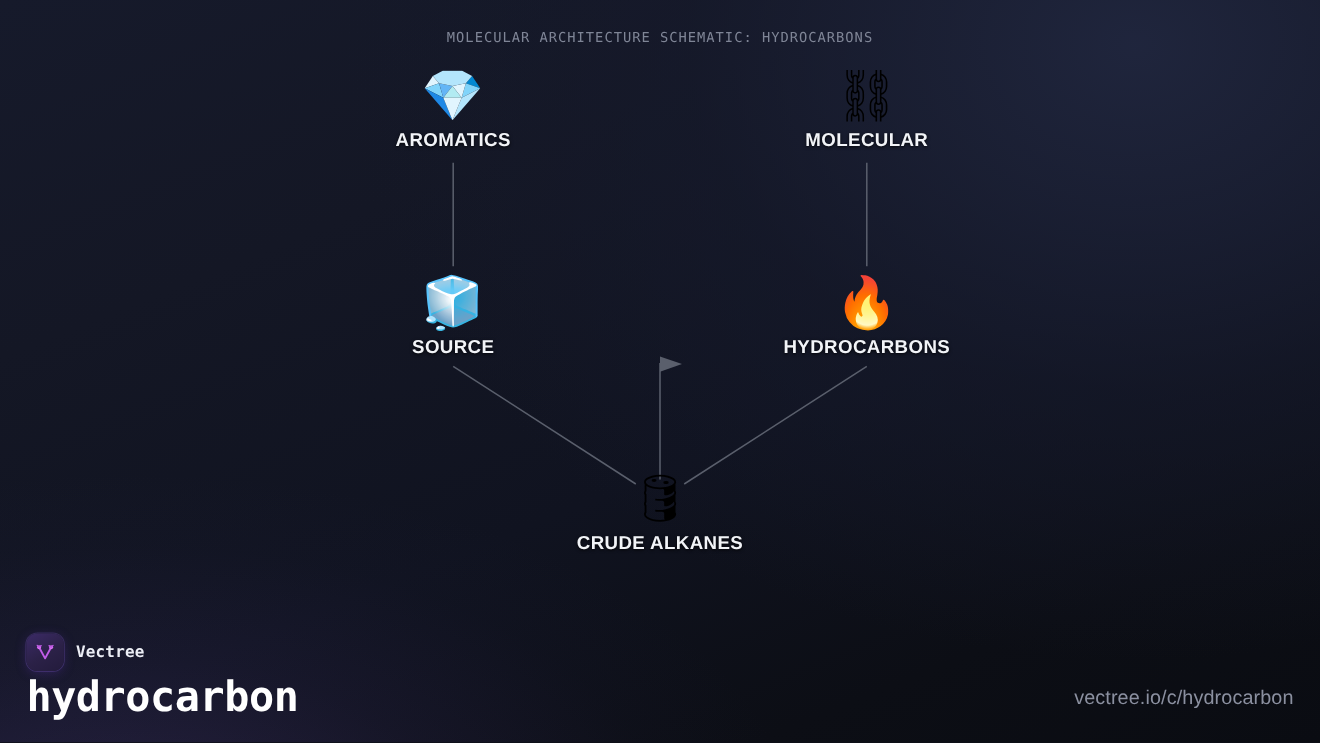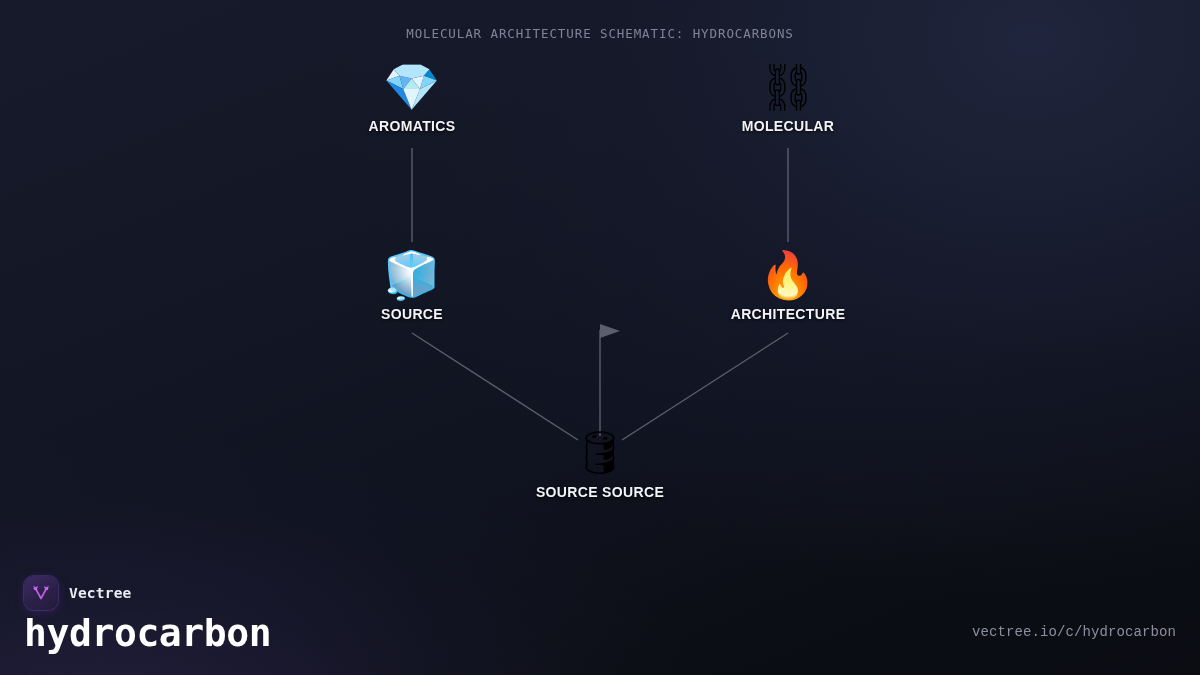--- a/index.html
+++ b/index.html
@@ -55,21 +55,21 @@
     line-height: 52px;
     height: 52px;
     display: block;
     user-select: none;
   }
   .node-icon.small { font-size: 42px; }
   .node-label {
     display: block;
     margin-top: 5px;
     font-family: "Liberation Sans", sans-serif;
-    font-size: 14px;
+    font-size: 17px;
     font-weight: 700;
     letter-spacing: 0.35px;
     color: #f2f4f8;
     text-shadow: 0 1px 3px rgba(0,0,0,0.85);
     white-space: nowrap;
   }
 
   
   #footer-brand {
     position: absolute;
@@ -104,22 +104,22 @@
     font-size: 38px;
     font-weight: 700;
     color: #ffffff;
     letter-spacing: -0.4px;
     line-height: 46px;
   }
   #footer-url {
     position: absolute;
     right: 24px;
     top: 624px;
-    font-family: Liberation Mono, monospace;
-    font-size: 14px;
+    font-family: Liberation Sans, sans-serif;
+    font-size: 18px;
     color: #8b90a0;
     letter-spacing: 0.1px;
   }
 </style>
 </head>
 <body>
 
 <div id="stage">
 
   <div id="chart-title">MOLECULAR ARCHITECTURE SCHEMATIC: HYDROCARBONS</div>
@@ -143,25 +143,25 @@
       <div class="node" style="left: 788px; top: 61px;">
         <span class="node-icon">⛓</span>
         <span class="node-label">MOLECULAR</span>
       </div>
       <div class="node" style="left: 412px; top: 249px;">
         <span class="node-icon">🧊</span>
         <span class="node-label">SOURCE</span>
       </div>
       <div class="node" style="left: 788px; top: 249px;">
         <span class="node-icon">🔥</span>
-        <span class="node-label">ARCHITECTURE</span>
+        <span class="node-label">HYDROCARBONS</span>
       </div>
       <div class="node" style="left: 600px; top: 427px;">
         <span class="node-icon small">🛢</span>
-        <span class="node-label">SOURCE SOURCE</span>
+        <span class="node-label">CRUDE ALKANES</span>
       </div>
     </div>
 
   <div id="footer-brand">
     <div id="brand-logo">
       <svg width="22" height="22" viewBox="0 0 24 24" aria-hidden="true">
         <path d="M6 7 L12 18 L18 7" fill="none" stroke="#c05ce8" stroke-width="1.9" stroke-linecap="round" stroke-linejoin="round"></path>
         <circle cx="6" cy="7" r="1.9" fill="#d96ff2"></circle>
         <circle cx="18" cy="7" r="1.9" fill="#d96ff2"></circle>
         <path d="M6 7 L4.2 5.1 M6 7 L8.1 5.4" stroke="#c05ce8" stroke-width="1.3" stroke-linecap="round"></path>

